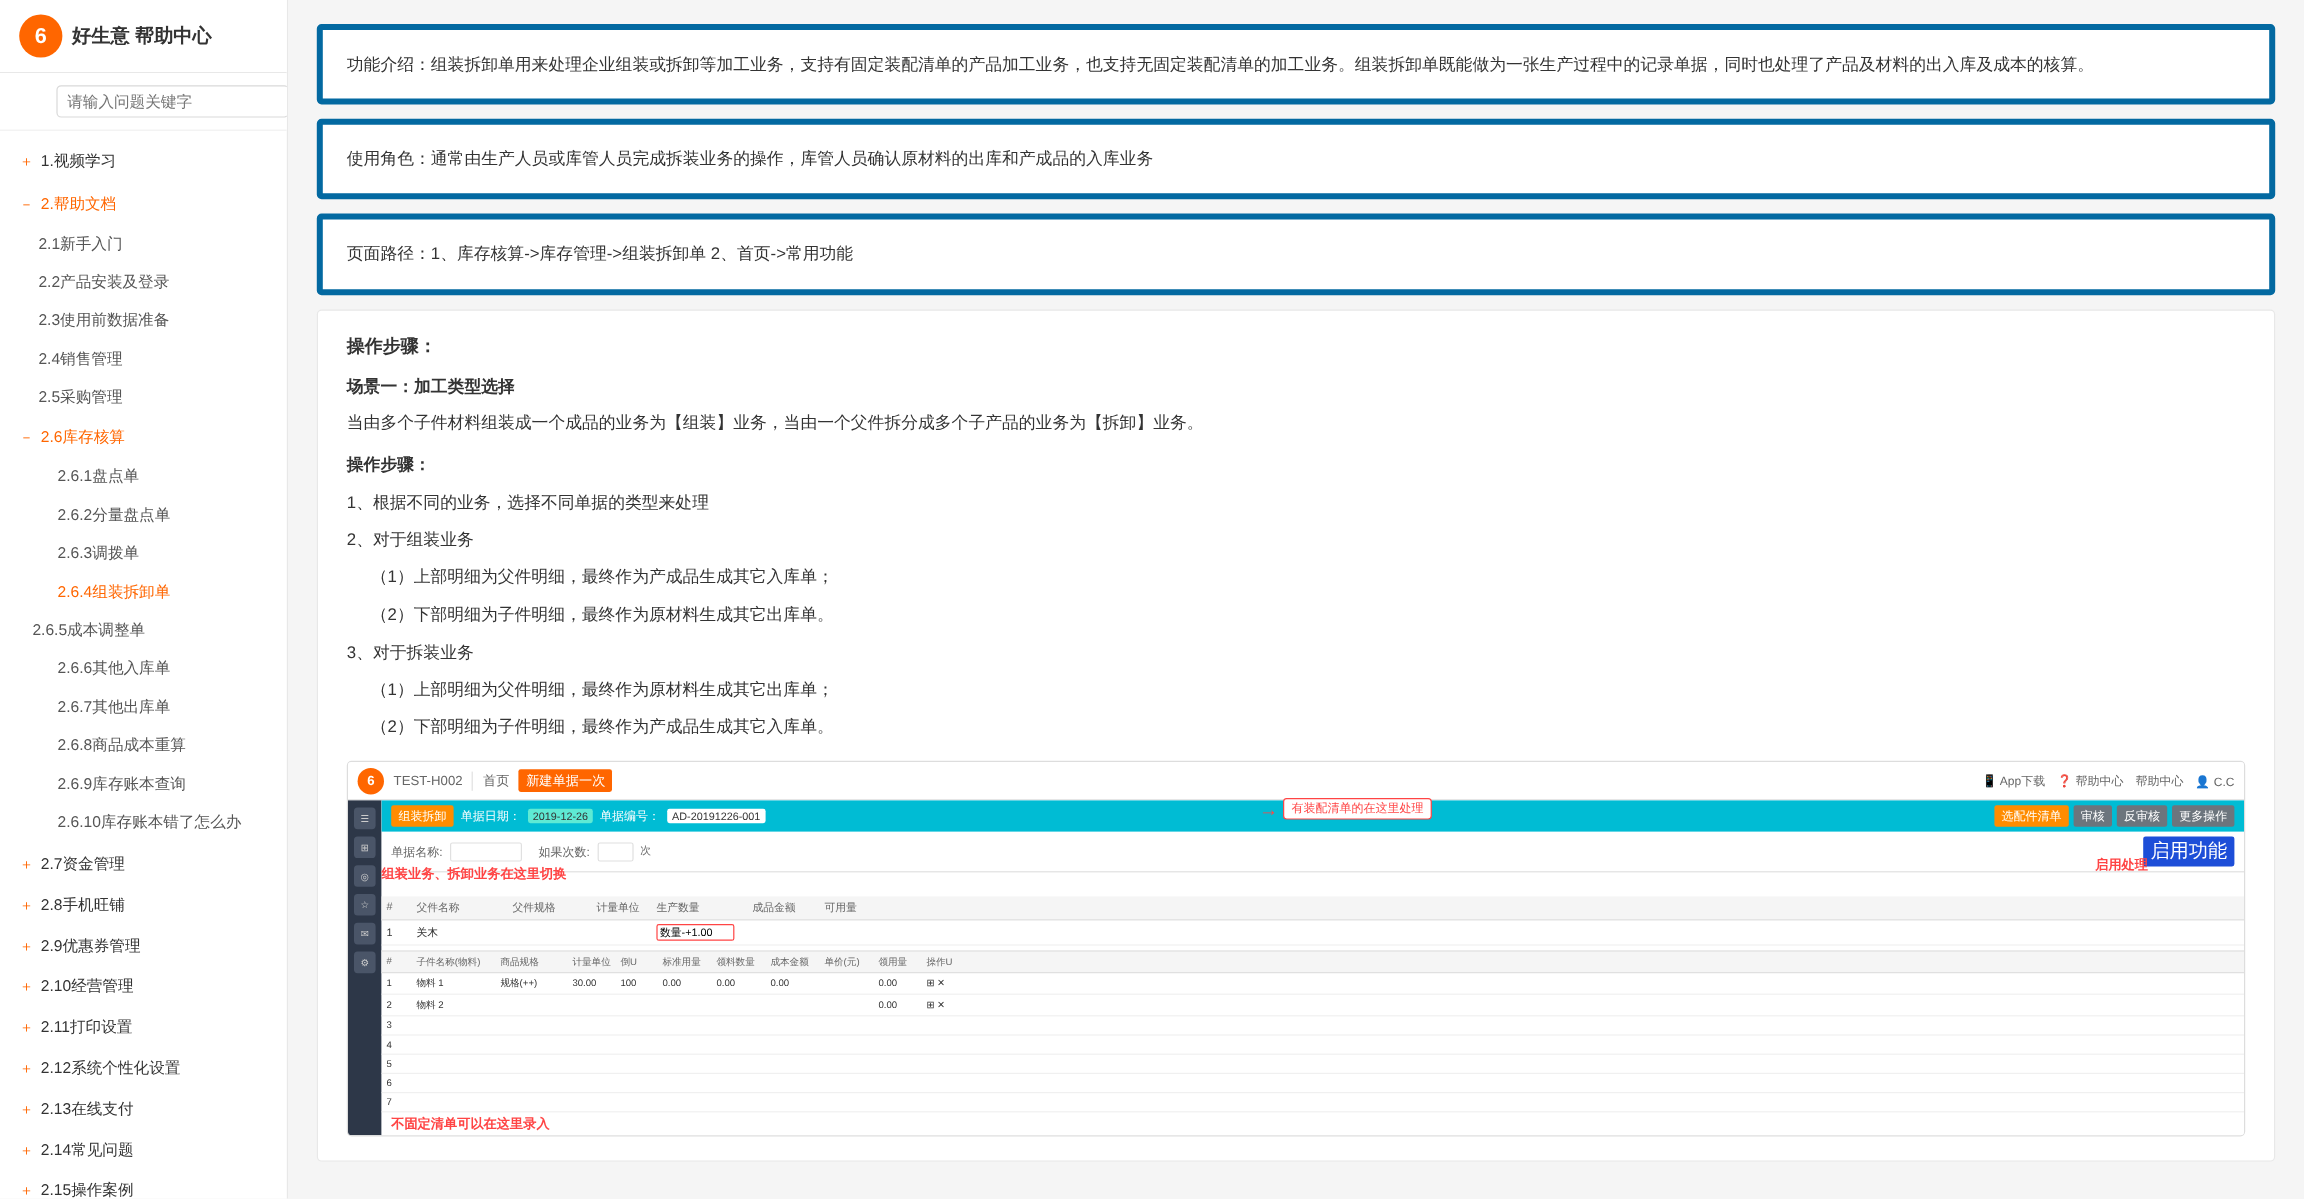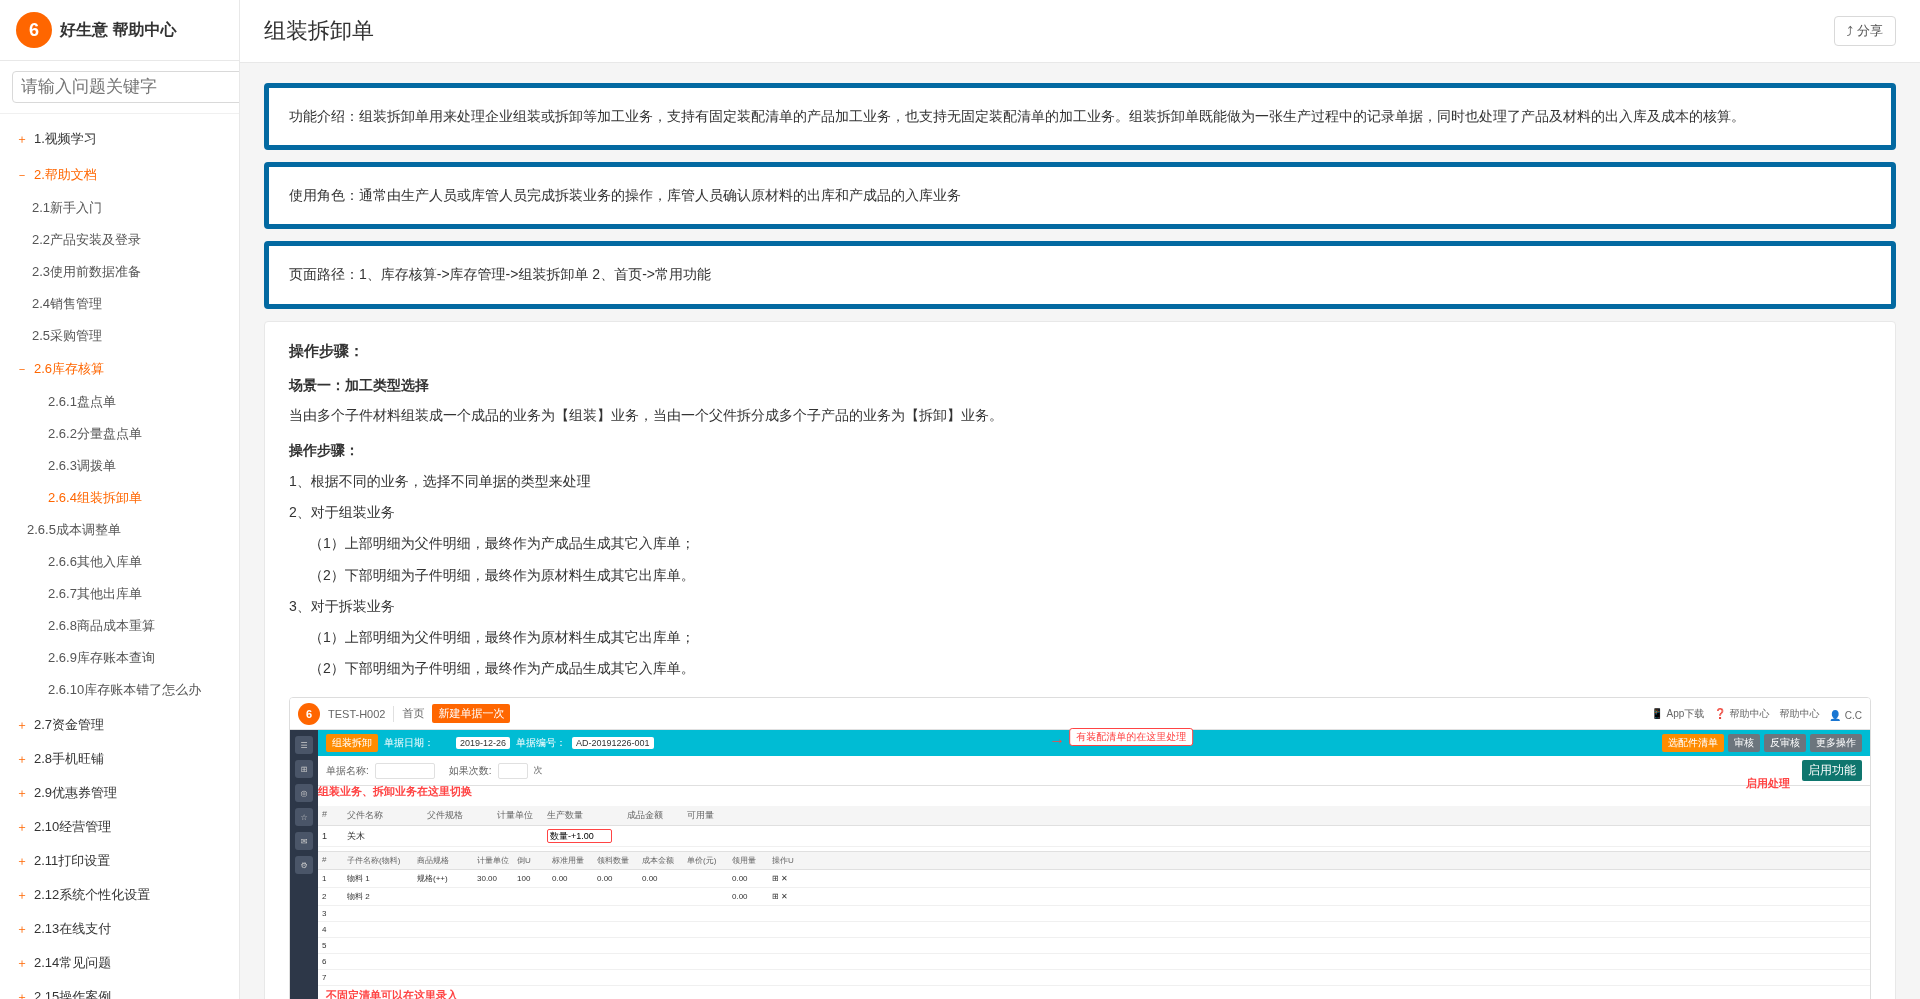--- a/index.html
+++ b/index.html
@@ -52,24 +52,25 @@
       display: flex;
       align-items: center;
       background: #fff;
     }
 
     .search-input {
       flex: 1;
       border: 1px solid #d9d9d9;
       border-radius: 4px;
       padding: 5px 8px;
-      font-size: 17px;
+      font-size: 13px;
       color: #999;
       outline: none;
       background: #fff;
+      margin-left: 35px;
     }
 
     .search-icon-btn {
       background: none;
       border: none;
       cursor: pointer;
       color: #999;
       padding: 4px;
       font-size: 14px;
     }
@@ -428,27 +429,20 @@
       <span>2.14常见问题</span>
     </div>
     <div class="nav-item-top">
       <span class="plus-icon">＋</span>
       <span>2.15操作案例</span>
     </div>
   </div>
 </div>
 
 <div class="main-content">
-  <div class="main-header">
-    <h1 class="page-title">组装拆卸单</h1>
-    <button class="share-btn">
-      <span>⤴</span>
-      <span>分享</span>
-    </button>
-  </div>
 
   <div class="content-area">
 
     <div class="content-card">
       <span>功能介绍：组装拆卸单用来处理企业组装或拆卸等加工业务，支持有固定装配清单的产品加工业务，也支持无固定装配清单的加工业务。组装拆卸单既能做为一张生产过程中的记录单据，同时也处理了产品及材料的出入库及成本的核算。</span>
     </div>
 
     <div class="content-card">
       <span>使用角色：通常由生产人员或库管人员完成拆装业务的操作，库管人员确认原材料的出库和产成品的入库业务</span>
     </div>
@@ -503,21 +497,21 @@
               <div class="app-left-nav-dot">✉</div>
               <div class="app-left-nav-dot">⚙</div>
             </div>
 
             <div class="app-main">
 
 
               <div style="display:flex; align-items:center; padding:4px 8px; background:#00bcd4; gap:6px; flex-wrap:wrap; position:relative;">
                 <span style="font-size:10px; color:#fff; background:#ff8c00; padding:2px 6px; border-radius:2px; cursor:pointer;">组装拆卸</span>
                 <span style="font-size:10px; color:#fff;">单据日期：</span>
-                <span style="background:#ffffff; border-radius:2px; padding:1px 4px; font-size:9px; color:#333;margin-left:16px;">2019-12-26</span>
+                <span style="background:#5eead4; border-radius:2px; padding:1px 4px; font-size:9px; color:#333;">2019-12-26</span>
                 <span style="font-size:10px; color:#fff;">单据编号：</span>
                 <span style="background:#fff; border-radius:2px; padding:1px 4px; font-size:9px; color:#333;">AD-20191226-001</span>
 
                 <div style="position:absolute; left:50%; transform:translateX(-20%); top:-2px;">
                   <div style="background:#fff; border:1px solid #ff4444; color:#ff4444; font-size:10px; padding:1px 6px; border-radius:3px; white-space:nowrap;">有装配清单的在这里处理</div>
                   <div style="color:#ff4444; font-size:16px; position:absolute; left:-20px; top:2px;">→</div>
                 </div>
 
                 <div style="margin-left:auto; display:flex; gap:4px;">
                   <button style="background:#ff8c00; color:#fff; border:none; border-radius:2px; padding:2px 6px; font-size:10px; cursor:pointer;">选配件清单</button>
@@ -536,21 +530,21 @@
 
                 <div style="position:absolute; left:0px; top:28px; color:#ff4444; font-size:11px; font-weight:bold; white-space:nowrap; z-index:5;">
                   <span>组装业务、拆卸业务在这里切换</span>
                 </div>
 
                 <div style="position:absolute; right:80px; top:20px; color:#ff4444; font-size:11px; font-weight:bold; white-space:nowrap;">
                   <span>启用处理</span>
                 </div>
 
                 <div style="margin-left:auto; display:flex; gap:4px;">
-                  <button style="background:#0f766e; color:#fff; border:none; border-radius:2px; padding:2px 6px; font-size:12px; cursor:pointer;">启用功能</button>
+                  <button style="background:#1d4ed8; color:#fff; border:none; border-radius:2px; padding:2px 6px; font-size:16px; cursor:pointer;">启用功能</button>
                 </div>
               </div>
 
               <div style="margin-top:20px;">
                 <div style="display:grid; grid-template-columns:25px 80px 70px 50px 80px 60px 60px 25px; background:#f5f5f5; border-bottom:1px solid #e0e0e0; padding:3px 4px; font-size:9px; color:#666;">
                   <span>#</span>
                   <span>父件名称</span>
                   <span>父件规格</span>
                   <span>计量单位</span>
                   <span>生产数量</span>

